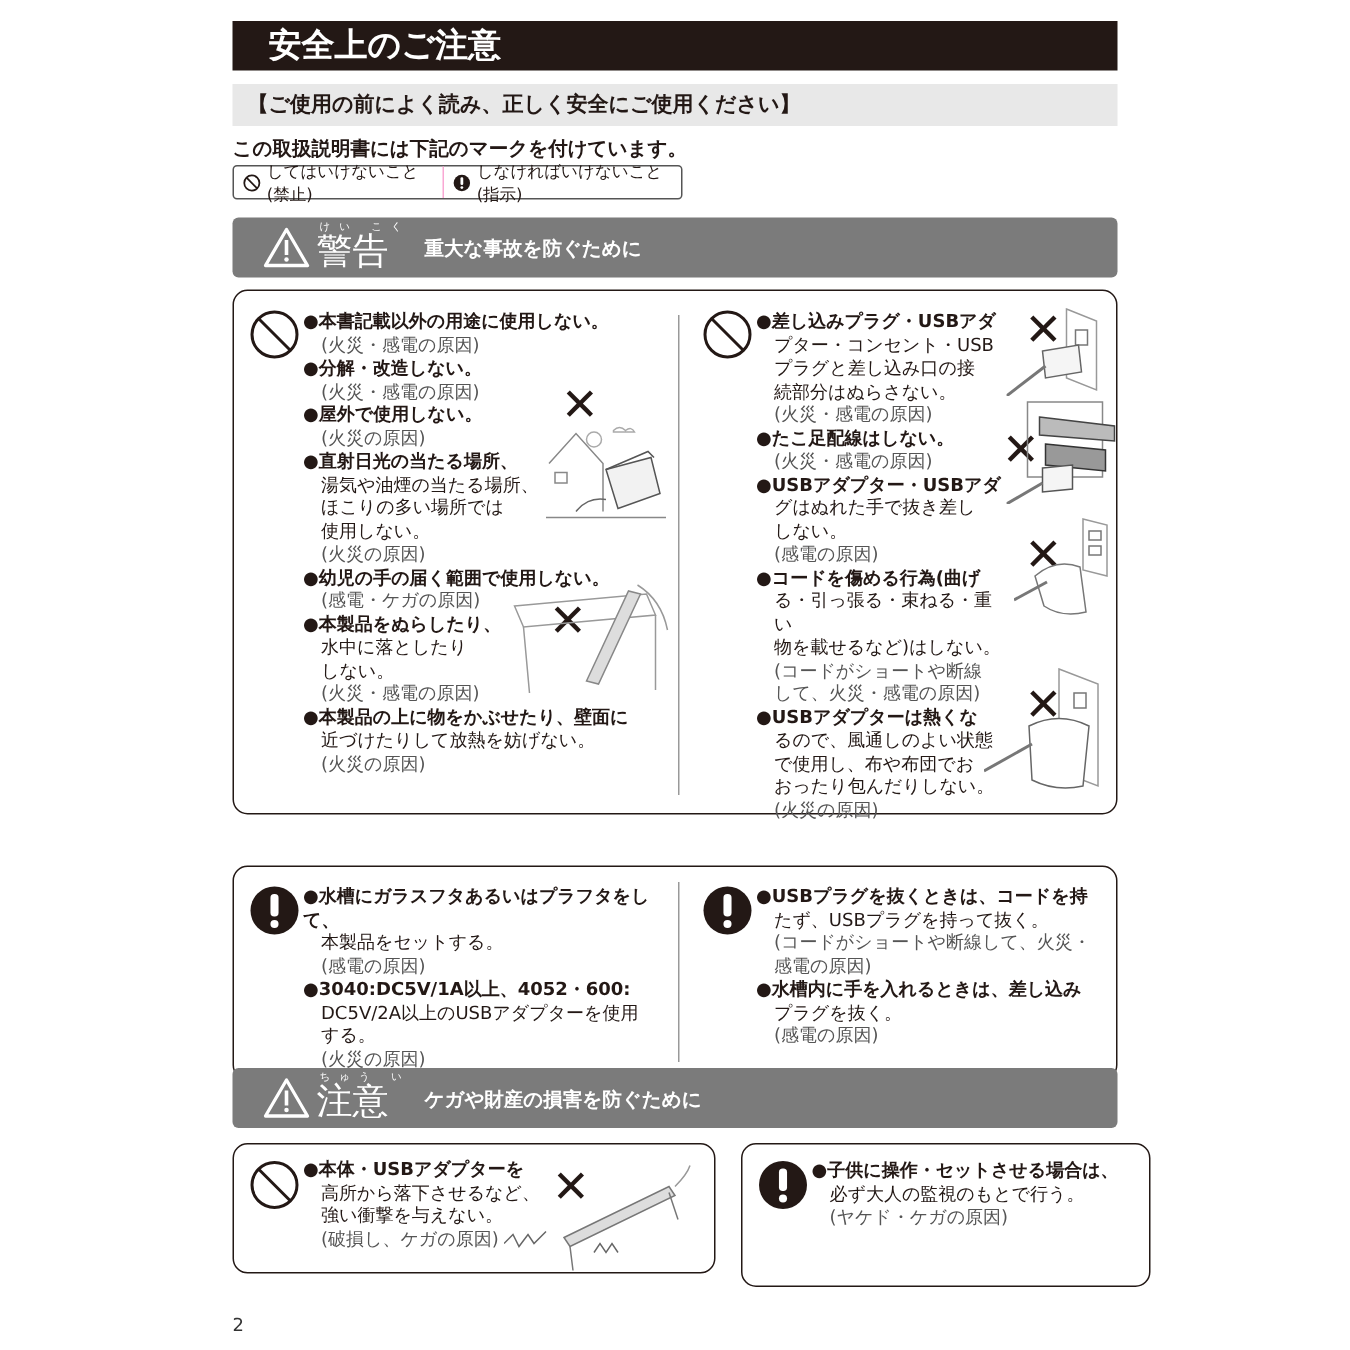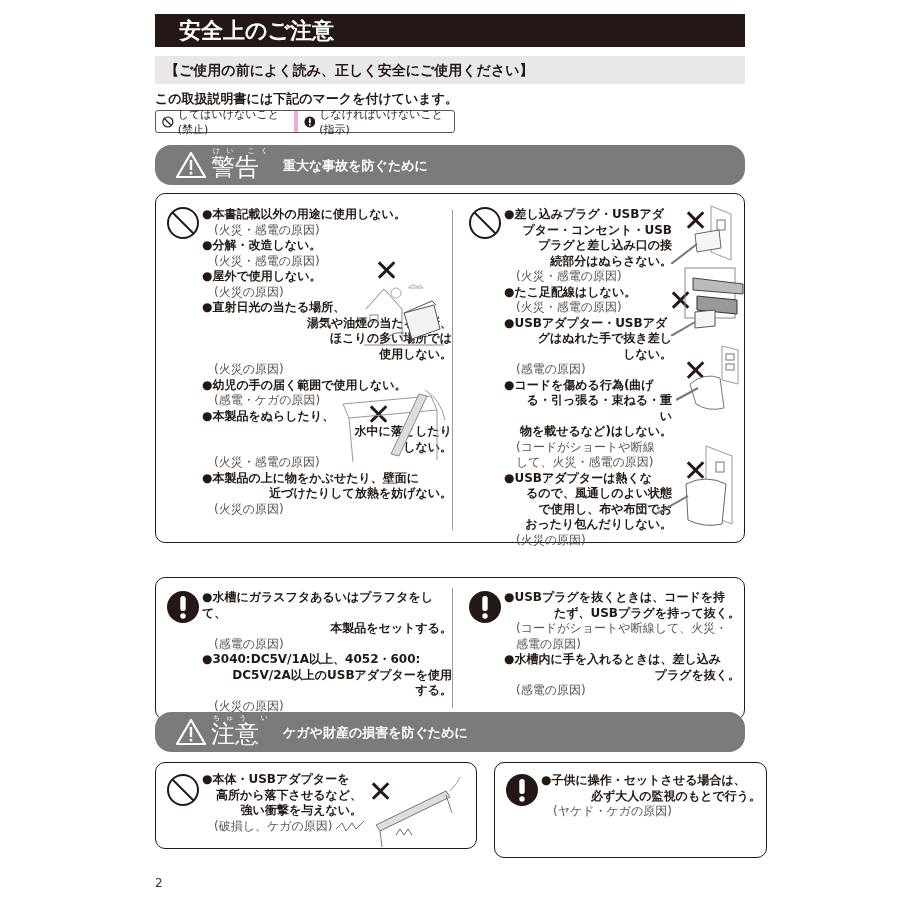--- a/index.html
+++ b/index.html
@@ -7,32 +7,32 @@
          font-family: "DejaVu Sans", "Liberation Sans", sans-serif; color: #231815; }
   .abs { position: absolute; }
   .title-bar { left: 155px; top: 14px; width: 590px; height: 33px; background: #231815; color: #fff;
                font-size: 22px; line-height: 33px; padding-left: 24px; box-sizing: border-box; font-weight: bold; }
   .subtitle-bar { left: 155px; top: 56px; width: 590px; height: 28px; background: #e8e8e8;
                   font-size: 14px; line-height: 28px; padding-left: 10px; box-sizing: border-box; font-weight: bold; }
   .intro { left: 155px; top: 90px; font-size: 13px; font-weight: bold; }
   .legend { left: 155px; top: 110px; width: 300px; height: 23px; border: 1px solid #555; border-radius: 3px;
             display: flex; font-size: 11px; box-sizing: border-box; }
   .legend-cell { display: flex; align-items: center; padding: 0 6px; }
-  .legend-cell + .legend-cell { border-left: 4px solid #f9a8d4; }
+  .legend-cell + .legend-cell { border-left: 1px solid #f9a8d4; }
   .legend-cell svg { margin-right: 4px; }
-  .section-head { left: 155px; width: 590px; height: 40px; background: #7b7b7b; border-radius: 16px;
+  .section-head { left: 155px; width: 590px; height: 40px; background: #7b7b7b; border-radius: 4px;
                   color: #fff; box-sizing: border-box; }
   .section-head .big { position: absolute; left: 56px; top: 8px; font-size: 24px; line-height: 28px; }
   .section-head .ruby { position: absolute; left: 58px; top: 1px; font-size: 7px; letter-spacing: 6px; }
   .section-head .desc { position: absolute; left: 128px; top: 12px; font-size: 13px; font-weight: bold; }
   .section-head .tri { position: absolute; left: 20px; top: 6px; }
   .box { border: 1.5px solid #231815; border-radius: 10px; box-sizing: border-box; background: #fff; }
   .col { position: absolute; font-size: 12px; line-height: 15.5px; }
   .item { font-weight: bold; }
-  .item-cont { font-weight: bold; padding-left: 12px; text-align: right; }
+  .item-cont { font-weight: normal; padding-left: 12px; }
   .cause { color: #555; padding-left: 12px; font-weight: normal; }
   .divider { position: absolute; width: 1px; background: #999; }
   .big-icon { position: absolute; }
   .illus { position: absolute; }
   .xmark { position: absolute; font-size: 30px; font-weight: bold; color: #231815; line-height: 30px; }
   .page-num { left: 155px; top: 876px; font-size: 12px; color: #333; }
 </style>
 </head>
 <body>
 

